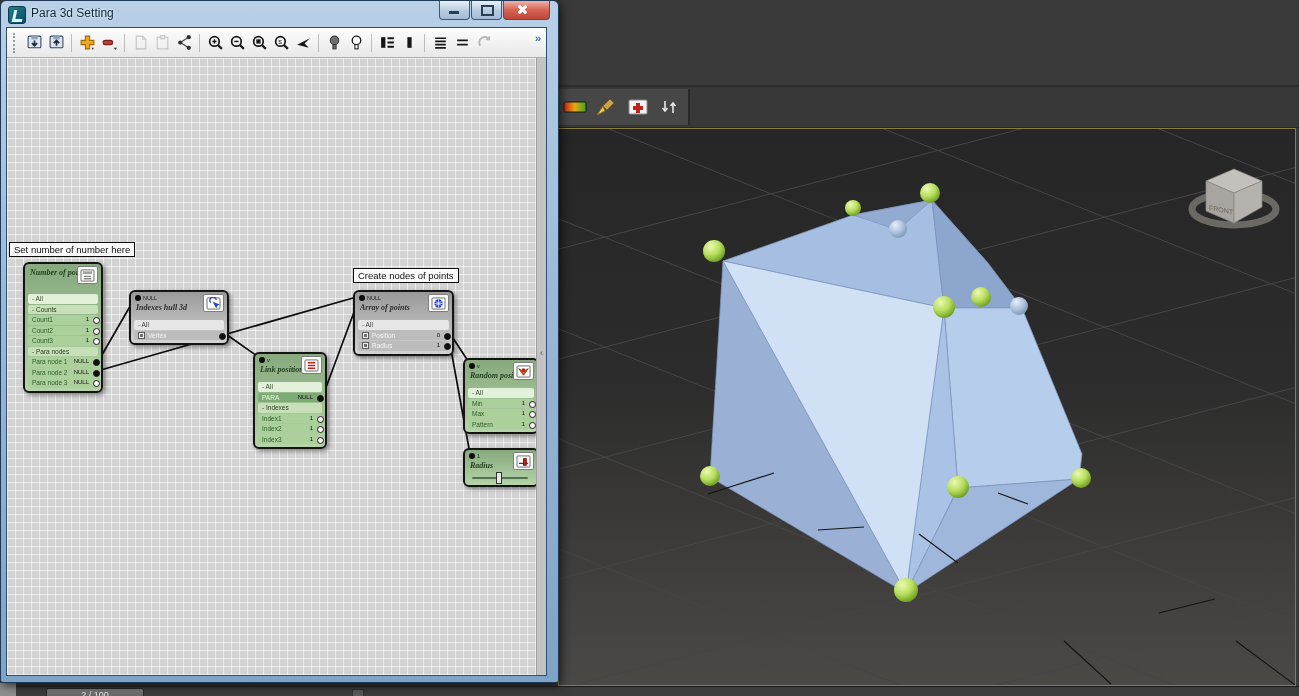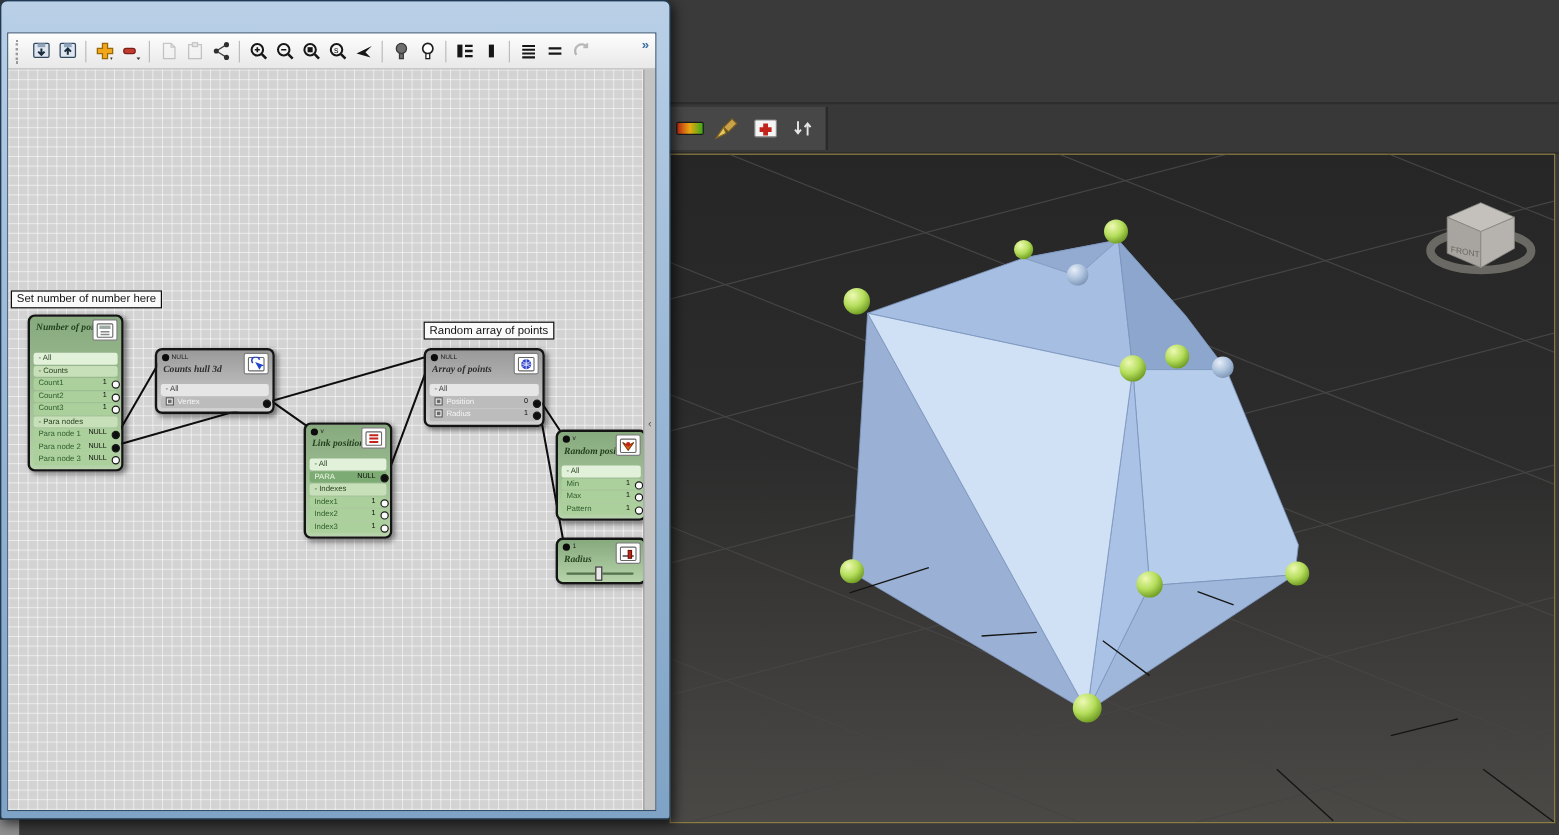--- a/index.html
+++ b/index.html
@@ -326,23 +326,36 @@
       <g transform="translate(635,22)">
         <ellipse cx="40" cy="58" rx="42" ry="16" fill="none" stroke="#77746e" stroke-width="7" opacity="0.85"></ellipse>
         <polygon points="12,30 40,18 68,30 40,42" fill="#c4c1bc" stroke="#8a8884" stroke-width="0.7"></polygon>
         <polygon points="12,30 40,42 40,72 12,60" fill="#a8a5a0" stroke="#8a8884" stroke-width="0.7"></polygon>
         <polygon points="40,42 68,30 68,56 40,72" fill="#b6b3ae" stroke="#8a8884" stroke-width="0.7"></polygon>
         <text x="15" y="56" font-size="7" fill="#69665f" transform="skewY(11)">FRONT</text>
       </g>
     </svg>
   </div>
 
+  <div class="timeline">
+    <div class="tl-handle">2 / 100</div>
+    <div class="tl-tick"></div>
+  </div>
   <div class="bl-sliver"></div>
 
   <div class="pwin">
+    <div class="ptitle">
+      <div class="papp-icon"></div>
+      <div class="ptitle-text">Para 3d Setting</div>
+      <div class="pbtns">
+        <div class="pbtn min"></div>
+        <div class="pbtn max"></div>
+        <div class="pbtn close"></div>
+      </div>
+    </div>
     <div class="pbody">
       <div class="ptoolbar" id="p-toolbar">
         <div class="pgrip"></div>
       <span class="tbi">
             <svg viewBox="0 0 16 16">
               <use href="#sym-disk-down"></use>
             </svg>
           </span>
           <span class="tbi">
             <svg viewBox="0 0 16 16">
@@ -468,21 +481,21 @@
               <div class="nrow val"><span>Para node 1</span><span class="val-num">NULL</span><span class="port filled"></span></div>
               <div class="nrow val"><span>Para node 2</span><span class="val-num">NULL</span><span class="port filled"></span></div>
               <div class="nrow val"><span>Para node 3</span><span class="val-num">NULL</span><span class="port empty"></span></div>
             </div>
           </div>
           <div class="node gray" style="left: 122px; top: 232px; width: 100px; height: 55px;">
             <div class="ntop">
               <span class="dot"></span>
               <span class="tlab">NULL</span>
             </div>
-            <div class="ntitle" style="top: 11px;">Counts hull 3d</div>
+            <div class="ntitle" style="top: 11px;">Indexes hull 3d</div>
             <span class="nicon">
               <svg viewBox="0 0 16 14">
                 <use href="#sym-pointer"></use>
               </svg>
             </span>
             <div class="nrows" style="top: 28px;">
               <div class="nrow sec"><span>- All</span></div>
               <div class="nrow chk"><span class="chkbox"></span><span>Vertex</span><span class="port filled"></span></div>
             </div>
           </div>
@@ -553,21 +566,21 @@
               </svg>
             </span>
             <div class="nrows" style="top: 22px;">
               <div class="nrow sliderrow">
                 <span class="sl-track"></span>
         <span class="sl-handle" style="left:27.52px"></span>
               </div>
             </div>
           </div>
           <div class="annot" style="left: 2px; top: 184px;">Set number of number here</div>
-          <div class="annot" style="left: 346px; top: 210px;">Random array of points</div>
+          <div class="annot" style="left: 346px; top: 210px;">Create nodes of points</div>
         </div>
       <div class="collapse-strip">
         <span>‹</span>
       </div>
     </div>
   </div>
 
 </div>
 
 </body></html>

